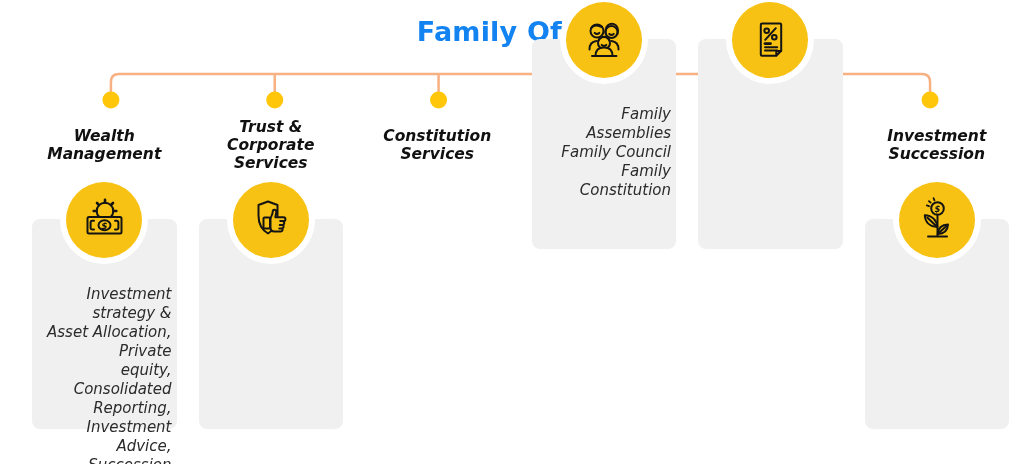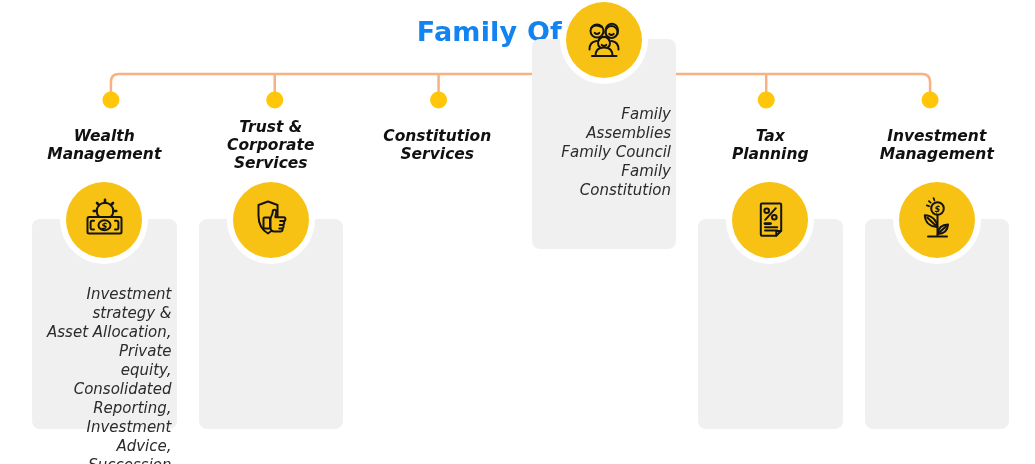--- a/index.html
+++ b/index.html
@@ -134,42 +134,40 @@
           </g>
         </svg>
       </div>
       <div class="body-text">Family Assemblies
 Family Council
 Family Constitution</div>
     </div>
   </div>
 
   <div class="column">
-    <div class="heading">Tax
-Planning</div>
     <div class="card">
       <div class="icon-circle">
         <svg width="48" height="48" viewBox="0 0 48 48">
           <g fill="none" stroke="#141414" stroke-width="2" stroke-linecap="round" stroke-linejoin="round">
             <path d="M16 7.5 H34 A1.2 1.2 0 0 1 35.2 8.7 V34.8 L30.2 39.8 H16 A1.2 1.2 0 0 1 14.8 38.6 V8.7 A1.2 1.2 0 0 1 16 7.5 Z"></path>
             <path d="M30.3 39.6 V35 H35.1"></path>
             <circle cx="20.7" cy="14.7" r="2.3"></circle>
             <circle cx="28.3" cy="21.3" r="2.3"></circle>
             <path d="M29.8 12.2 L19.2 23.8"></path>
             <path d="M19 27.6 H24.5" stroke-width="2.8"></path>
             <path d="M19 31.2 H31.2 M19 34.4 H31.2"></path>
           </g>
         </svg>
       </div>
     </div>
   </div>
 
   <div class="column">
     <div class="heading">Investment
-Management</div>
+Succession</div>
     <div class="card">
       <div class="icon-circle">
         <svg width="48" height="48" viewBox="0 0 48 48">
           <g fill="none" stroke="#141414" stroke-width="2" stroke-linecap="round" stroke-linejoin="round">
             <circle cx="24.5" cy="12.5" r="6.3"></circle>
             <path d="M16 10.2 L13.8 9.4 M17.6 6.6 L15.9 5.1 M21.4 4.3 L20.6 2.2" stroke-width="1.8"></path>
             <text x="24.5" y="15.8" font-size="8.5" text-anchor="middle">$</text>
             <path d="M24.5 18.8 V40"></path>
             <path d="M24.3 31 C16.8 30.8 12.2 26.2 11.8 19.2 C19 19.4 23.8 24.2 24.3 31 Z"></path>
             <path d="M14.5 21.8 L23.5 30.2"></path>

